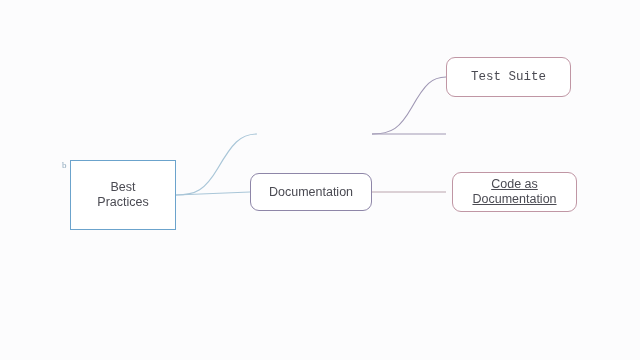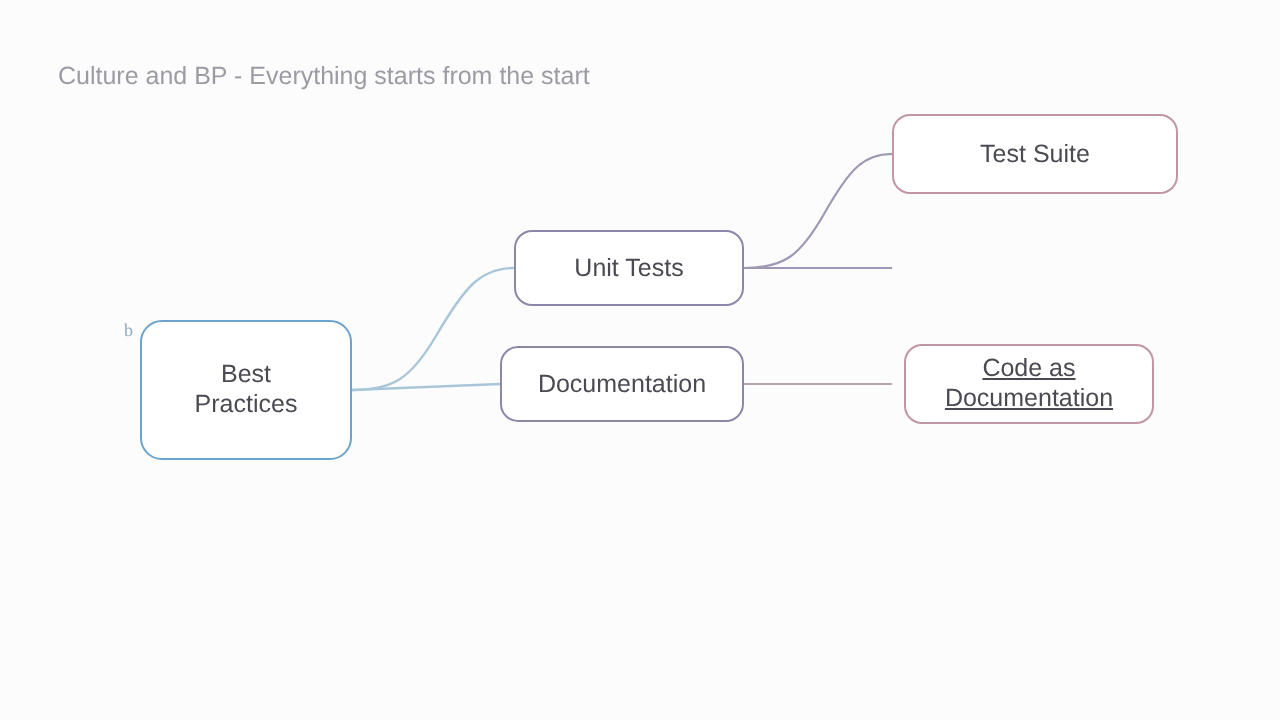--- a/index.html
+++ b/index.html
@@ -67,21 +67,21 @@
     justify-content: center;
     text-align: center;
     color: #4a4a52;
     font-size: 12.5px;
     line-height: 15px;
     padding: 2px 6px;
   }
   .node.root {
     border-color: #6ba3cc;
     border-width: 1.5px;
-    border-radius: 11px;
+    border-radius: 0;
   }
   .node.branch {
     border-color: #8e86a8;
   }
   .node.leaf {
     border-color: #c096a4;
   }
   .node-label {
     display: block;
     white-space: pre-line;
@@ -95,21 +95,20 @@
     font-family: "Liberation Serif", serif;
     line-height: 10px;
   }
 </style>
 </head>
 <body>
 
 <div id="slide">
 
   <div id="header">
-    <div id="subtitle">Culture and BP - Everything starts from the start</div>
   </div>
 
   <div id="diagram">
 
     <svg id="edges" viewBox="0 0 640 360">
 
       <path d="M176,195 C 196,195 205,190 218,168 C 232,144 240,134 257,134" fill="none" stroke="#a9c6d8" stroke-width="1.2"></path>
 
       <path d="M176,195 L250,192" fill="none" stroke="#a9c6d8" stroke-width="1.2"></path>
 
@@ -118,29 +117,26 @@
       <path d="M372,134 L446,134" fill="none" stroke="#9f97b4" stroke-width="1.1"></path>
 
       <path d="M372,192 L446,192" fill="none" stroke="#b9a3ad" stroke-width="1.1"></path>
     </svg>
 
     <div class="node root" style="left:70px; top:160px; width:106px; height:70px;">
       <span class="node-label">Best
 Practices</span>
     </div>
 
-    <div class="node branch" style="left:257px; top:115px; width:115px; height:38px;">
-      <span class="node-label">Unit Tests</span>
-    </div>
 
     <div class="node branch" style="left:250px; top:173px; width:122px; height:38px;">
       <span class="node-label">Documentation</span>
     </div>
 
-    <div class="node leaf" style="left:446px; top:57px; width:143px; height:40px;">
+    <div class="node leaf" style="left:446px; top:57px; width:125px; height:40px;font-family:Liberation Mono, monospace;">
       <span class="node-label">Test Suite</span>
     </div>
 
 
     <div class="node leaf" style="left:452px; top:172px; width:125px; height:40px;text-decoration:underline;">
       <span class="node-label">Code as
 Documentation</span>
     </div>
 
     <div id="cursor-mark">b</div>

